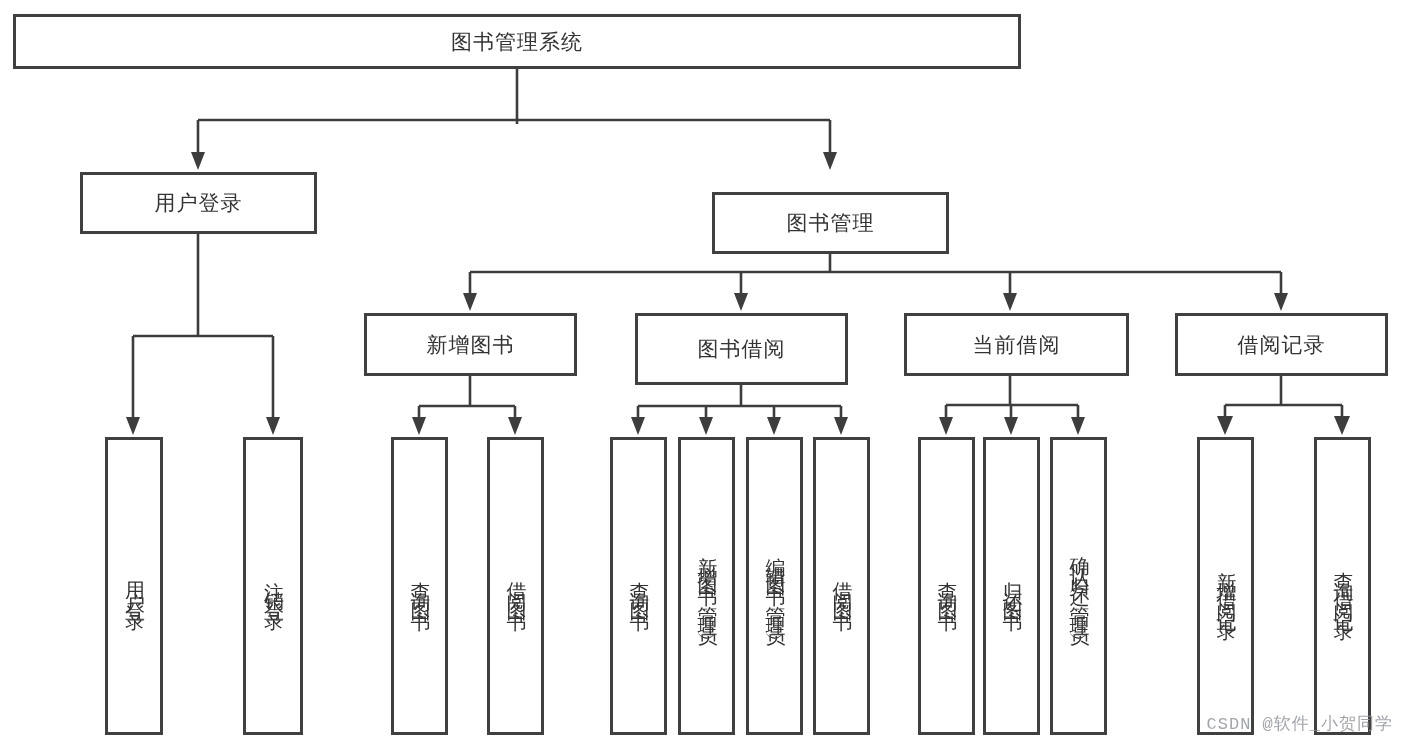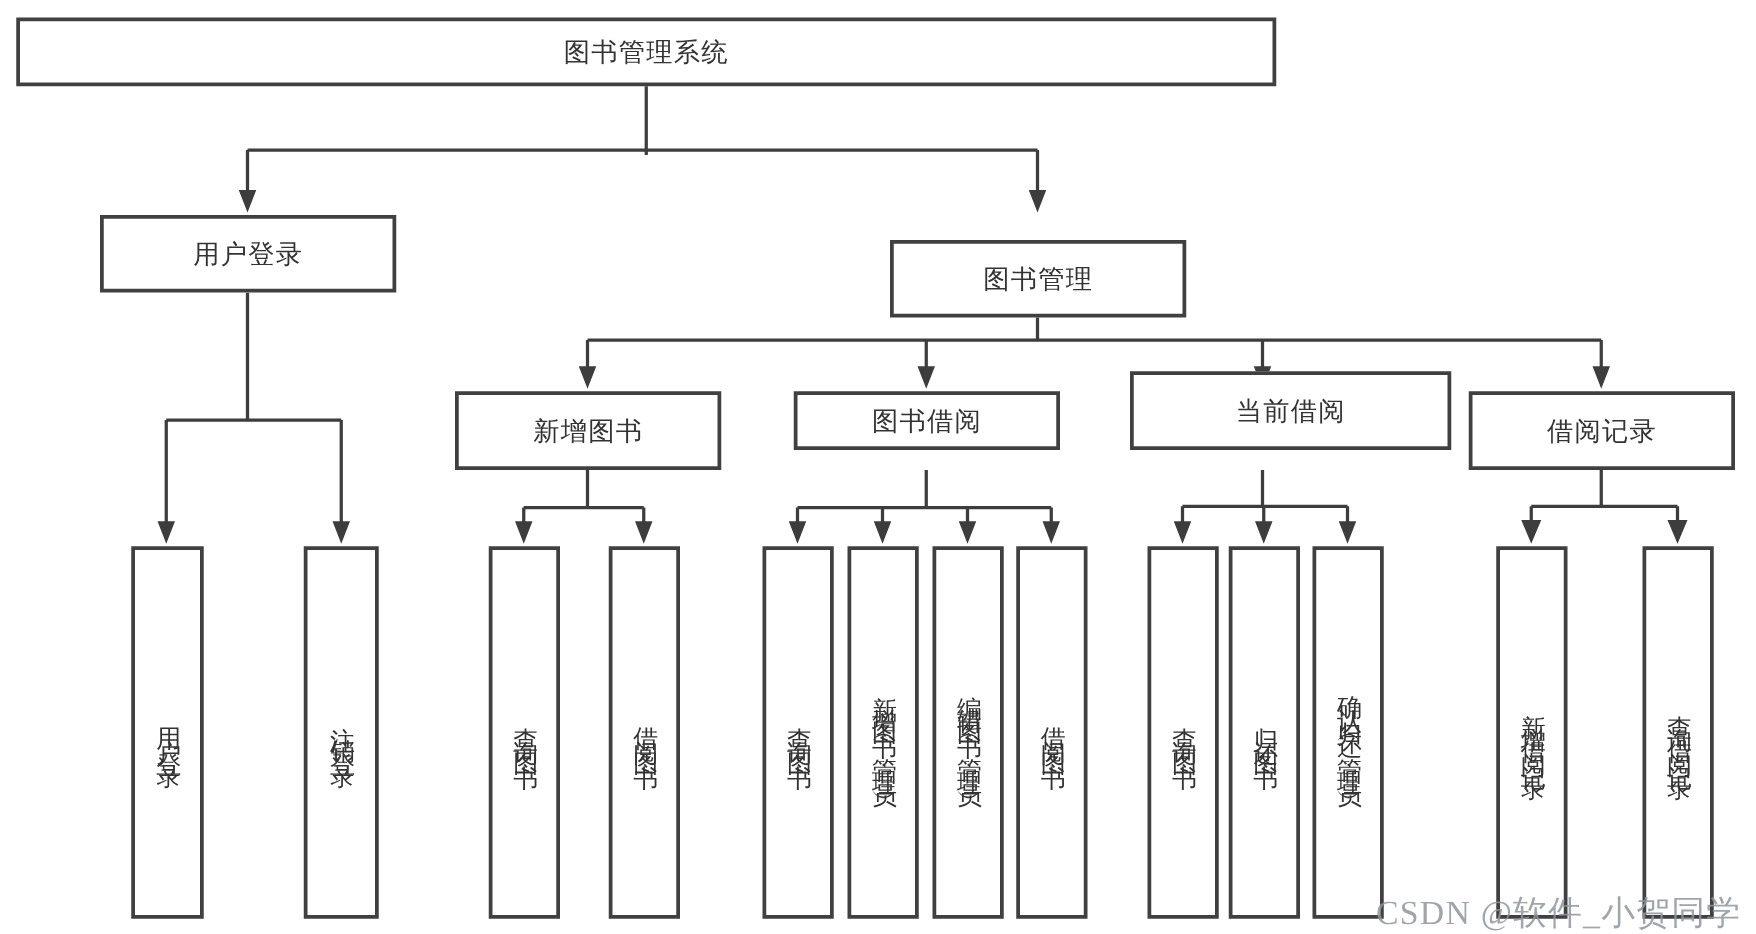--- a/index.html
+++ b/index.html
@@ -1,18 +1,18 @@
 <!DOCTYPE html>
 <html><head>
 <meta charset="utf-8">
 <style>
   html,body { margin:0; padding:0; background:#ffffff; }
   .canvas {
     position:relative; width:1405px; height:747px; background:#ffffff;
-    font-family:Liberation Serif, serif; overflow:hidden;
+    font-family:Liberation Mono, monospace; overflow:hidden;
   }
   .connectors { position:absolute; left:0; top:0; width:1405px; height:747px; }
   .box {
     position:absolute; box-sizing:border-box;
     border:3px solid #404040; background:#ffffff;
     display:flex; align-items:center; justify-content:center;
     color:#333333;
   }
   .hbox { font-size:21px; letter-spacing:1px; }
   .vbox { font-size:20px; }
@@ -20,41 +20,41 @@
     writing-mode:vertical-rl; text-orientation:mixed;
     letter-spacing:10px; line-height:1.25; white-space:nowrap;
   }
   
   .b-root      { left:13px;   top:14px;  width:1008px; height:55px; }
   
   .b-login     { left:80px;   top:172px; width:237px;  height:62px; }
   .b-manage    { left:712px;  top:172px; width:237px;  height:62px;margin-top:20px; }
   
   .b-recommend { left:364px;  top:313px; width:213px;  height:63px; }
-  .b-borrow    { left:635px;  top:313px; width:213px;  height:47px; }
-  .b-current   { left:904px;  top:297px; width:257px;  height:63px; }
+  .b-borrow    { left:635px;  top:313px; width:213px;  height:72px; }
+  .b-current   { left:904px;  top:313px; width:225px;  height:63px; }
   .b-records   { left:1175px; top:313px; width:213px;  height:63px; }
   
   .vbox { top:437px; height:298px; width:57px; }
   .b-g1b1 { left:105px;  width:58px; }
   .b-g1b2 { left:243px;  width:60px; }
   .b-g2b1 { left:391px; }
   .b-g2b2 { left:487px; }
   .b-g3b1 { left:610px; }
   .b-g3b2 { left:678px; }
   .b-g3b3 { left:746px; }
   .b-g3b4 { left:813px; }
   .b-g4b1 { left:918px; }
   .b-g4b2 { left:983px; }
   .b-g4b3 { left:1050px; }
   .b-g5b1 { left:1197px; }
   .b-g5b2 { left:1314px; }
   .watermark {
     position:absolute; right:12px; top:712px;
-    font-size:27px; color:rgba(145,148,155,0.85); letter-spacing:1px;
+    font-size:17px; color:rgba(145,148,155,0.85); letter-spacing:1px;
   }
 </style>
 </head>
 <body>
 
 <div class="canvas">
 
   <svg class="connectors" viewBox="0 0 1405 747" xmlns="http://www.w3.org/2000/svg" aria-hidden="true">
 
     <path fill="none" stroke="#3d3d3d" stroke-width="2.6" d="

